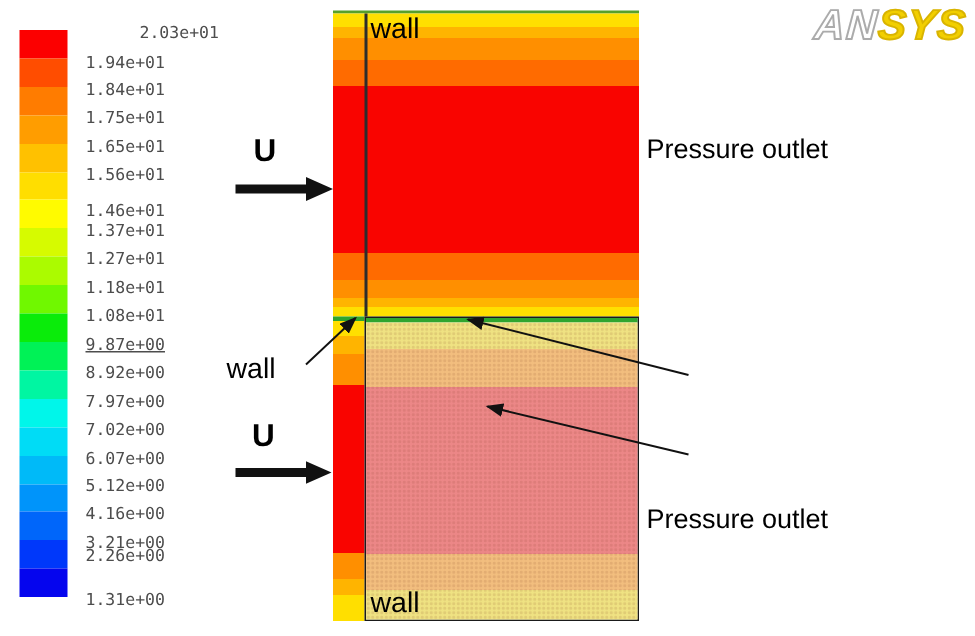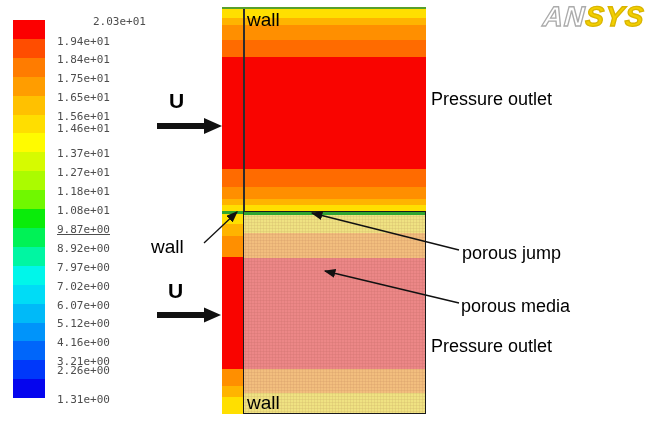--- a/index.html
+++ b/index.html
@@ -66,21 +66,21 @@
       <div class="cb-band" style="background: rgb(0, 56, 250);"></div>
       <div class="cb-band" style="background: rgb(5, 5, 238);"></div>
     </div>
   <div id="colorbar-labels" class="abs">
       <div class="cb-label" style="top: -4px; color: rgb(77, 77, 77); margin-left: 36px;">2.03e+01</div>
       <div class="cb-label" style="top: 16px; color: rgb(77, 77, 77);">1.94e+01</div>
       <div class="cb-label" style="top: 33.8px; color: rgb(77, 77, 77);">1.84e+01</div>
       <div class="cb-label" style="top: 52.7px; color: rgb(77, 77, 77);">1.75e+01</div>
       <div class="cb-label" style="top: 71.6px; color: rgb(77, 77, 77);">1.65e+01</div>
       <div class="cb-label" style="top: 90.5px; color: rgb(77, 77, 77); text-align: right;">1.56e+01</div>
-      <div class="cb-label" style="top: 103px; color: rgb(77, 77, 77); text-align: center;">1.46e+01</div>
+      <div class="cb-label" style="top: 115px; color: rgb(77, 77, 77); text-align: center;">1.46e+01</div>
       <div class="cb-label" style="top: 128.3px; color: rgb(77, 77, 77);">1.37e+01</div>
       <div class="cb-label" style="top: 147.2px; color: rgb(77, 77, 77);">1.27e+01</div>
       <div class="cb-label" style="top: 166.1px; color: rgb(77, 77, 77);">1.18e+01</div>
       <div class="cb-label" style="top: 185px; color: rgb(77, 77, 77);">1.08e+01</div>
       <div class="cb-label" style="top: 203.9px; color: rgb(77, 77, 77); text-decoration: underline;">9.87e+00</div>
       <div class="cb-label" style="top: 222.8px; color: rgb(77, 77, 77);">8.92e+00</div>
       <div class="cb-label" style="top: 241.7px; color: rgb(77, 77, 77);">7.97e+00</div>
       <div class="cb-label" style="top: 260.6px; color: rgb(77, 77, 77);">7.02e+00</div>
       <div class="cb-label" style="top: 279.5px; color: rgb(77, 77, 77);">6.07e+00</div>
       <div class="cb-label" style="top: 298.4px; color: rgb(77, 77, 77);">5.12e+00</div>
@@ -115,23 +115,21 @@
     <polygon points="157,312 204,312 204,307.5 221,315 204,322.5 204,318 157,318" fill="#111"></polygon>
     <line x1="204" y1="243" x2="237" y2="212" stroke="#111" stroke-width="1.3" marker-end="url(#ah)"></line>
     <line x1="459" y1="250" x2="312" y2="213" stroke="#111" stroke-width="1.3" marker-end="url(#ah)"></line>
     <line x1="459" y1="303" x2="325" y2="271" stroke="#111" stroke-width="1.3" marker-end="url(#ah)"></line>
   </svg>
 
   <div class="ann ann-wall" style="left:247px;top:10px;">wall</div>
   <div class="ann ann-u" style="left:169px;top:90px;">U</div>
   <div class="ann" style="left:431px;top:88px;">Pressure outlet</div>
   <div class="ann ann-wall" style="left:151px;top:237px;">wall</div>
-  <div class="ann" style="left:462px;top:242px;">porous jump</div>
   <div class="ann ann-u" style="left:168px;top:280px;">U</div>
-  <div class="ann" style="left:461px;top:295px;">porous media</div>
   <div class="ann" style="left:431px;top:335px;">Pressure outlet</div>
   <div class="ann ann-wall" style="left:247px;top:393px;">wall</div>
 
   <div id="logo">
     <span class="logo-an">AN</span><span class="logo-sys">SYS</span>
   </div>
 
 </div>
 
 </body></html>

